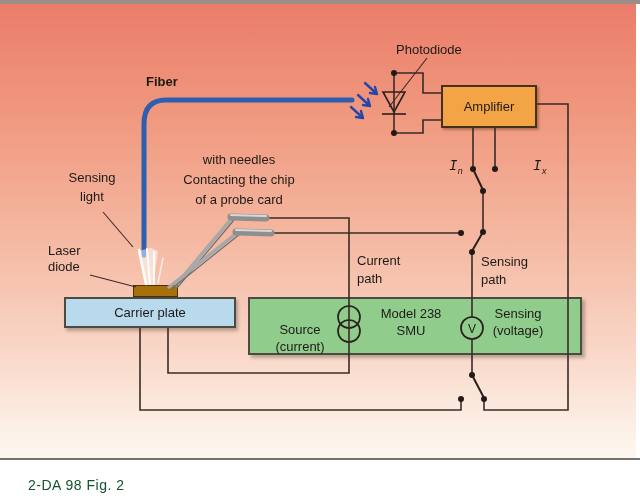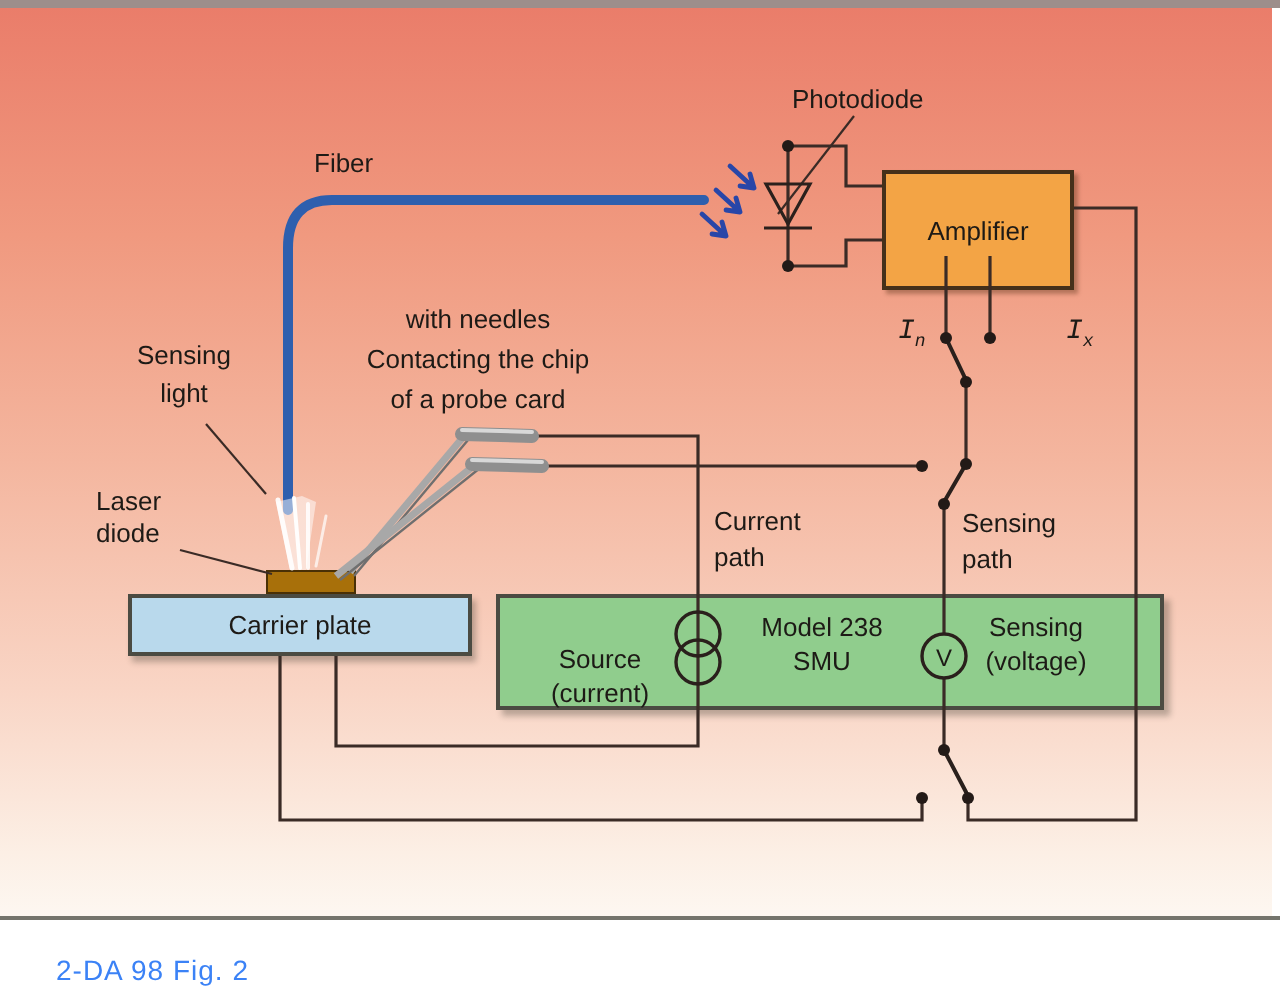--- a/index.html
+++ b/index.html
@@ -7,38 +7,38 @@
     position:relative;width:640px;height:502px;background:#ffffff;
     font-family:"Liberation Sans",sans-serif;color:#1d1a16;overflow:hidden;
   }
   .topbar{position:absolute;left:0;top:0;width:640px;height:4px;background:#9d8e8b;}
   .gradient{
     position:absolute;left:0;top:4px;width:636px;height:454px;
     background:linear-gradient(180deg,#ea7d6a 0%,#f0997f 25%,#f4b69f 50%,#f9d5c5 75%,#fcefe5 93%,#fdf7f1 100%);
   }
   .bottomrule{position:absolute;left:0;top:458px;width:640px;height:2px;background:#74746c;}
   .box{position:absolute;box-sizing:border-box;display:flex;align-items:center;justify-content:center;z-index:2;}
-  .amp{left:441px;top:85px;width:96px;height:60px;background:#f3a445;border:2px solid #45301a;
+  .amp{left:441px;top:85px;width:96px;height:43px;background:#f3a445;border:2px solid #45301a;
        box-shadow:2px 2px 2px rgba(70,35,10,.35);font-size:13px;}
   .green{left:248px;top:297px;width:334px;height:58px;background:#90cd8d;border:2px solid #4b4b42;
        box-shadow:3px 3px 3px rgba(40,40,30,.3);}
   .plate{left:64px;top:297px;width:172px;height:31px;background:#b9d9ec;border:2px solid #4b4b42;
        box-shadow:2px 3px 3px rgba(40,40,30,.3);font-size:13px;}
   .chip{position:absolute;left:133px;top:285px;width:45px;height:12px;background:#a8700a;
        border:1px solid #4a3005;z-index:2;box-sizing:border-box;}
   .lbl{position:absolute;z-index:4;font-size:13px;line-height:19px;white-space:nowrap;}
   .lbl span{display:block;}
   .ctr{text-align:center;}
   .wires{position:absolute;left:0;top:0;width:640px;height:502px;z-index:3;pointer-events:none;}
   .glabel{position:absolute;z-index:4;font-size:13px;line-height:17px;text-align:center;}
   .glabel span{display:block;}
   .iterm{position:absolute;z-index:4;font-family:Liberation Mono, monospace;font-style:italic;
        font-size:14px;}
   .iterm sub{font-size:9px;font-style:italic;}
-  .caption{position:absolute;left:28px;top:477px;z-index:4;font-size:14px;color:#3b82f6;
+  .caption{position:absolute;left:28px;top:477px;z-index:4;font-size:14px;color:#14532d;
        letter-spacing:.5px;}
 </style>
 </head>
 <body>
 
 <div class="stage">
   <div class="topbar"></div>
   <div class="gradient"></div>
   <div class="bottomrule"></div>
 
@@ -122,21 +122,21 @@
       <circle cx="483" cy="191" r="3"></circle>
       <circle cx="461" cy="233" r="3"></circle>
         <circle cx="483" cy="232" r="3"></circle>
       <circle cx="472" cy="252" r="3"></circle>
         <circle cx="472" cy="375" r="3"></circle>
       <circle cx="461" cy="399" r="3"></circle>
         <circle cx="484" cy="399" r="3"></circle>
     </g>
   </svg>
 
-  <div class="lbl" style="left:157px;top:72px;">Fiber</div>
+  <div class="lbl" style="left:146px;top:72px;font-weight:bold;">Fiber</div>
 
   <div class="lbl" style="left:396px;top:40px;">Photodiode</div>
 
   <div class="lbl ctr" style="left:57px;top:168px;width:70px;">
     <span>Sensing</span>
     <span>light</span>
   </div>
 
   <div class="lbl" style="left:48px;top:243px;line-height:16px;">
     <span>Laser</span>

